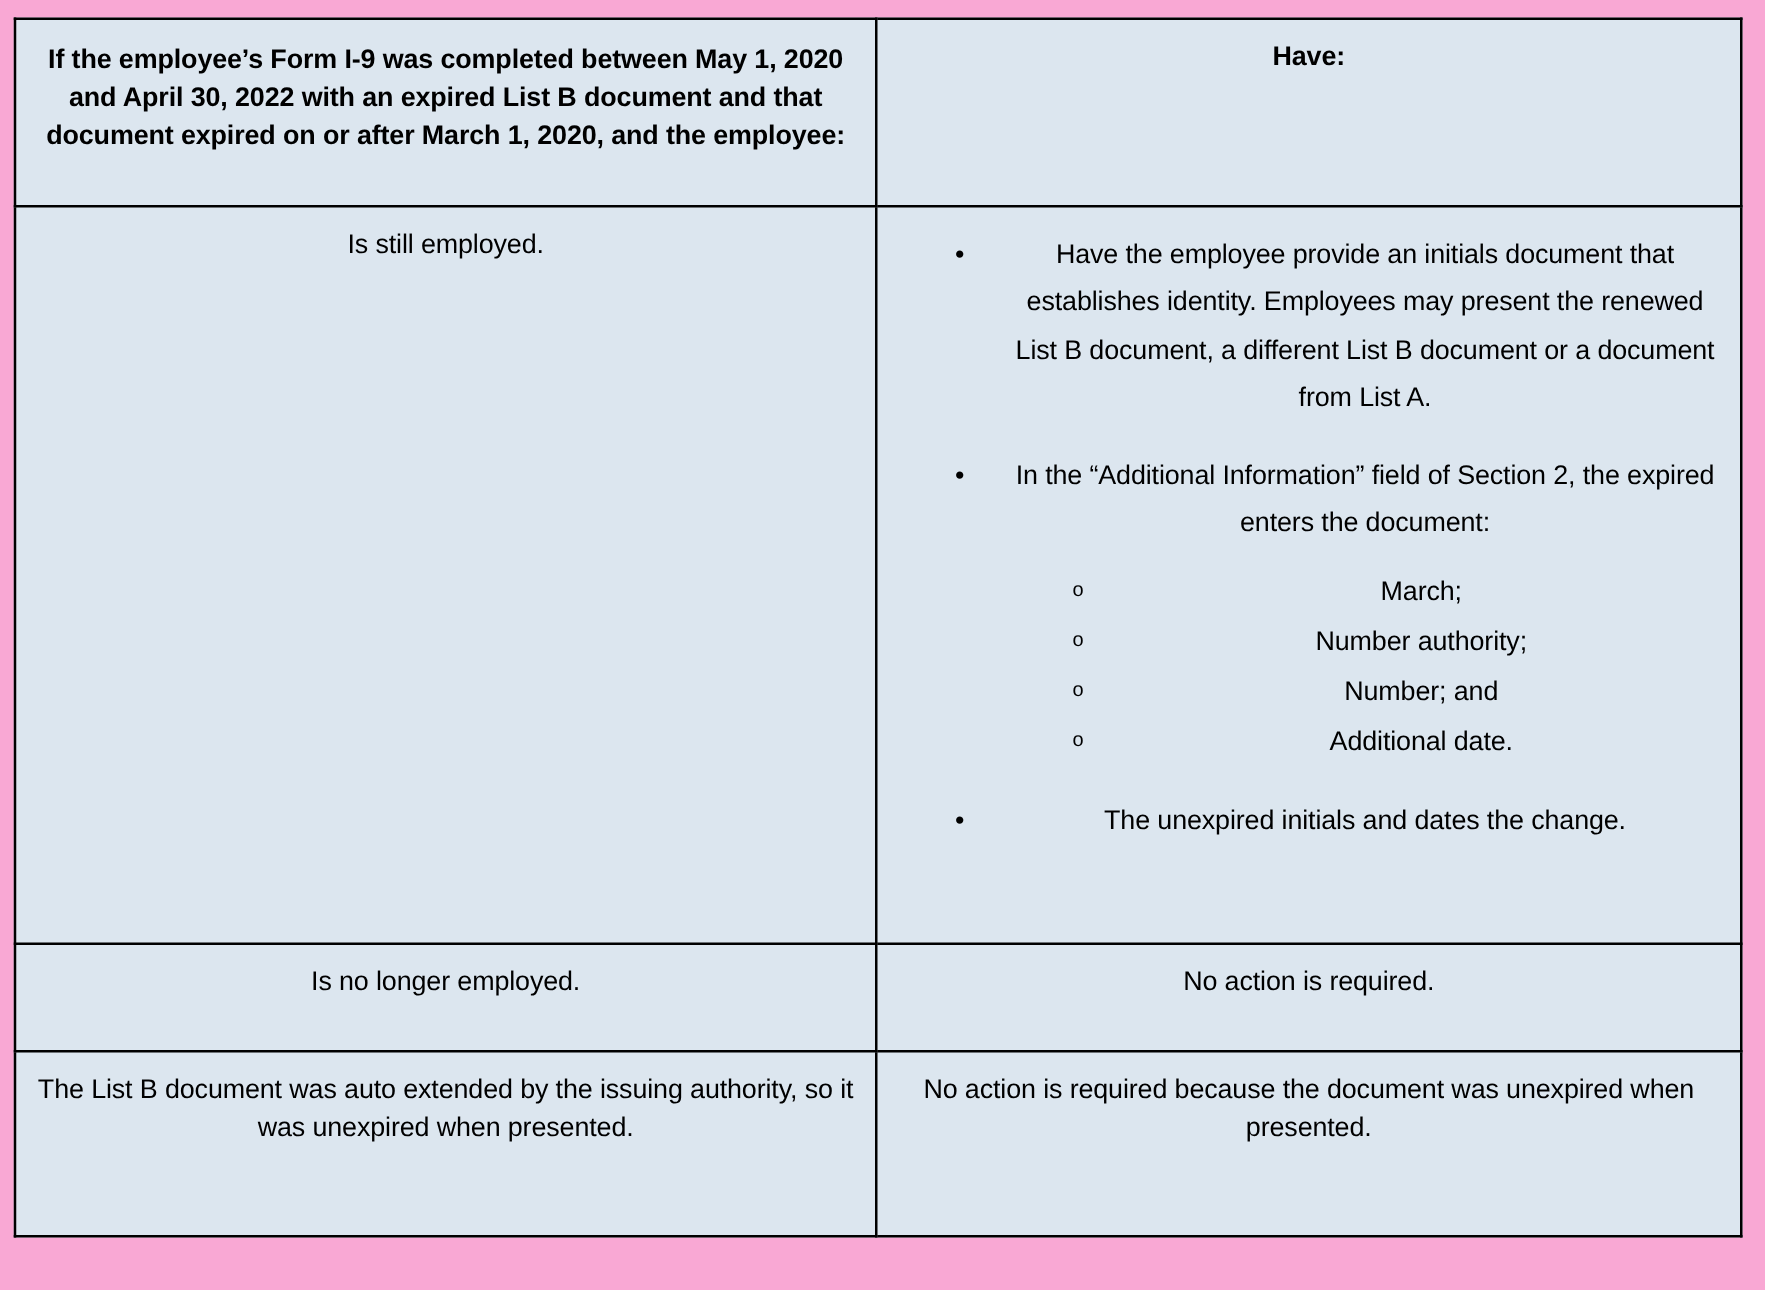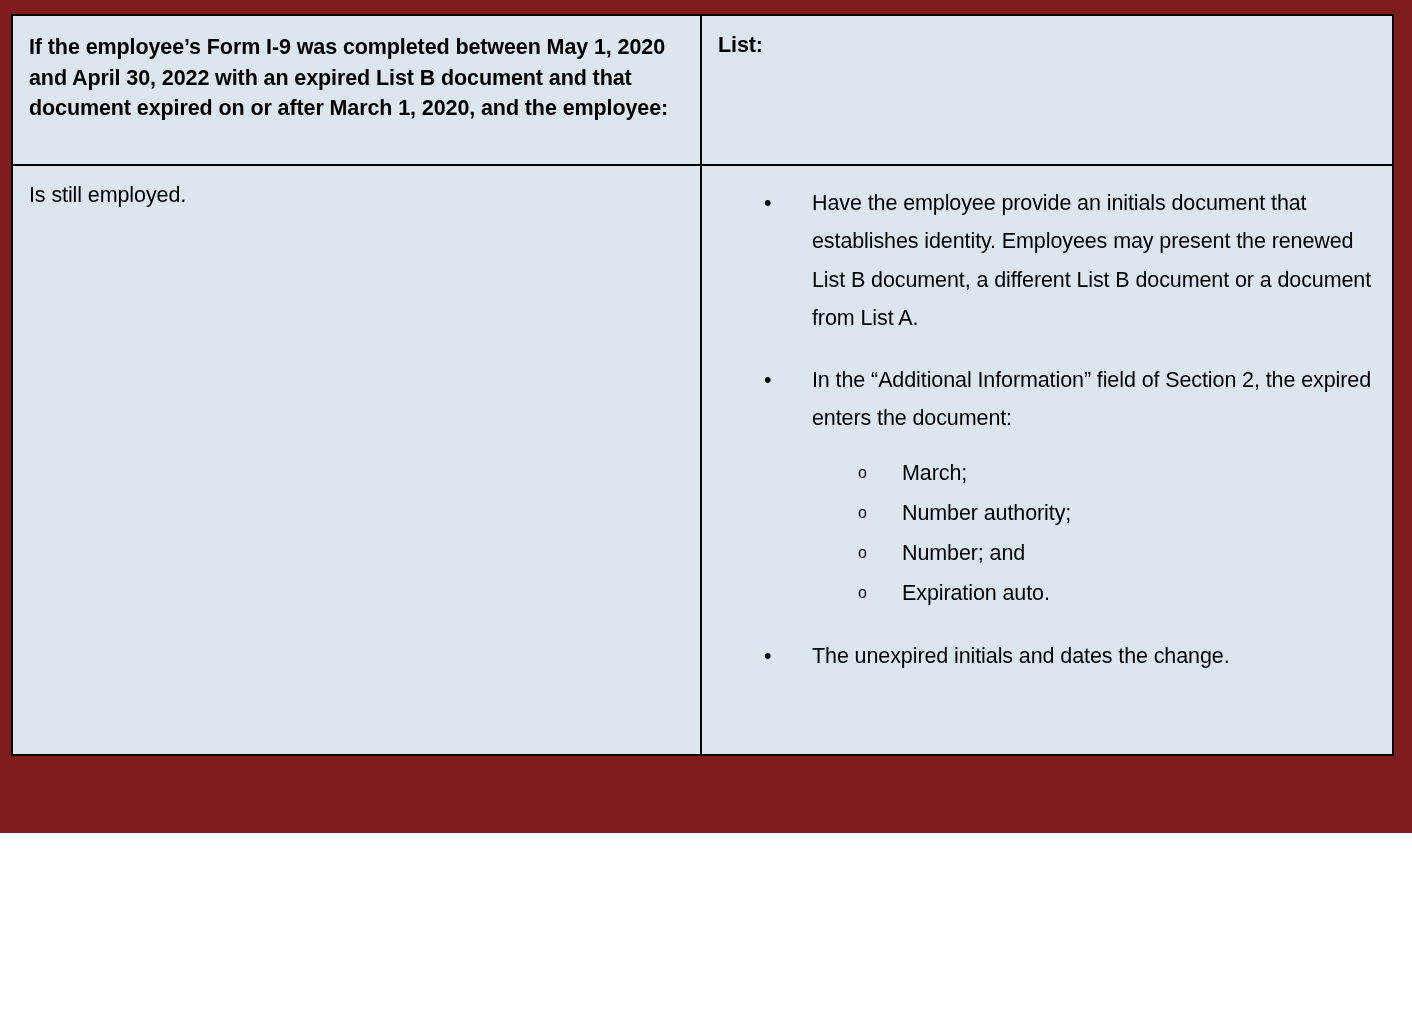--- a/index.html
+++ b/index.html
@@ -10,22 +10,23 @@
   body {
     width: 1412px;
     height: 1032px;
     font-family: "Liberation Sans", sans-serif;
     color: #000000;
     overflow: hidden;
   }
   .page {
     position: relative;
     width: 1412px;
-    height: 833px;
-    background: #7f1d1d;
+    height: 1032px;
+    background: #f9a8d4;
+    text-align: center;
   }
   .guidance-table {
     position: absolute;
     left: 11px;
     top: 14px;
     width: 1381px;
     border-collapse: collapse;
     table-layout: fixed;
     background: #dce6ef;
   }
@@ -131,21 +132,21 @@
     <tbody>
 
       <tr class="row-header">
         <td class="hdr-left">
           <div class="cell-pad">
             <div class="cell-text bold">If the employee’s Form I-9 was completed between May 1, 2020 and April 30, 2022 with an expired List B document and that document expired on or after March 1, 2020, and the employee:</div>
           </div>
         </td>
         <td class="hdr-right">
           <div class="cell-pad">
-            <div class="cell-text bold">List:</div>
+            <div class="cell-text bold">Have:</div>
           </div>
         </td>
       </tr>
 
       <tr class="row-body">
         <td>
           <div class="cell-pad">
             <div class="cell-text">Is still employed.</div>
           </div>
         </td>
@@ -170,34 +171,58 @@
                     <li>
                       <span class="marker-o">o</span>
                       <span>Number authority;</span>
                     </li>
                     <li>
                       <span class="marker-o">o</span>
                       <span>Number; and</span>
                     </li>
                     <li>
                       <span class="marker-o">o</span>
-                      <span>Expiration auto.</span>
+                      <span>Additional date.</span>
                     </li>
                   </ul>
                 </div>
               </li>
 
               <li>
                 <span class="marker">•</span>
                 <span>The unexpired initials and dates the change.</span>
               </li>
 
             </ul>
           </div>
         </td>
       </tr>
 
-
+      <tr class="row-short">
+        <td>
+          <div class="cell-pad">
+            <div class="cell-text">Is no longer employed.</div>
+          </div>
+        </td>
+        <td>
+          <div class="cell-pad">
+            <div class="cell-text">No action is required.</div>
+          </div>
+        </td>
+      </tr>
+
+      <tr class="row-last">
+        <td>
+          <div class="cell-pad">
+            <div class="cell-text">The List B document was auto extended by the issuing authority, so it was unexpired when presented.</div>
+          </div>
+        </td>
+        <td>
+          <div class="cell-pad">
+            <div class="cell-text">No action is required because the document was unexpired when presented.</div>
+          </div>
+        </td>
+      </tr>
 
     </tbody>
   </table>
 
 </div>
 
 </body></html>

